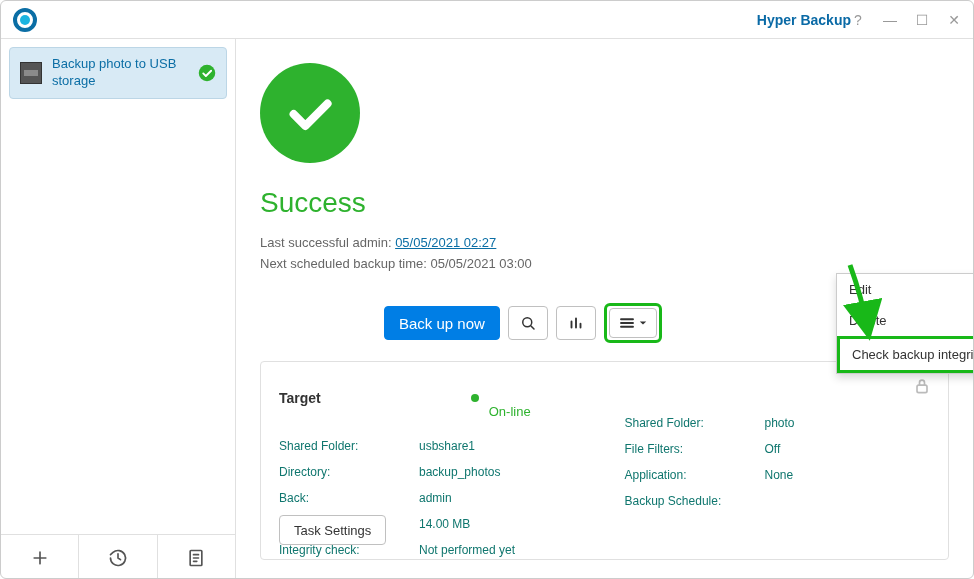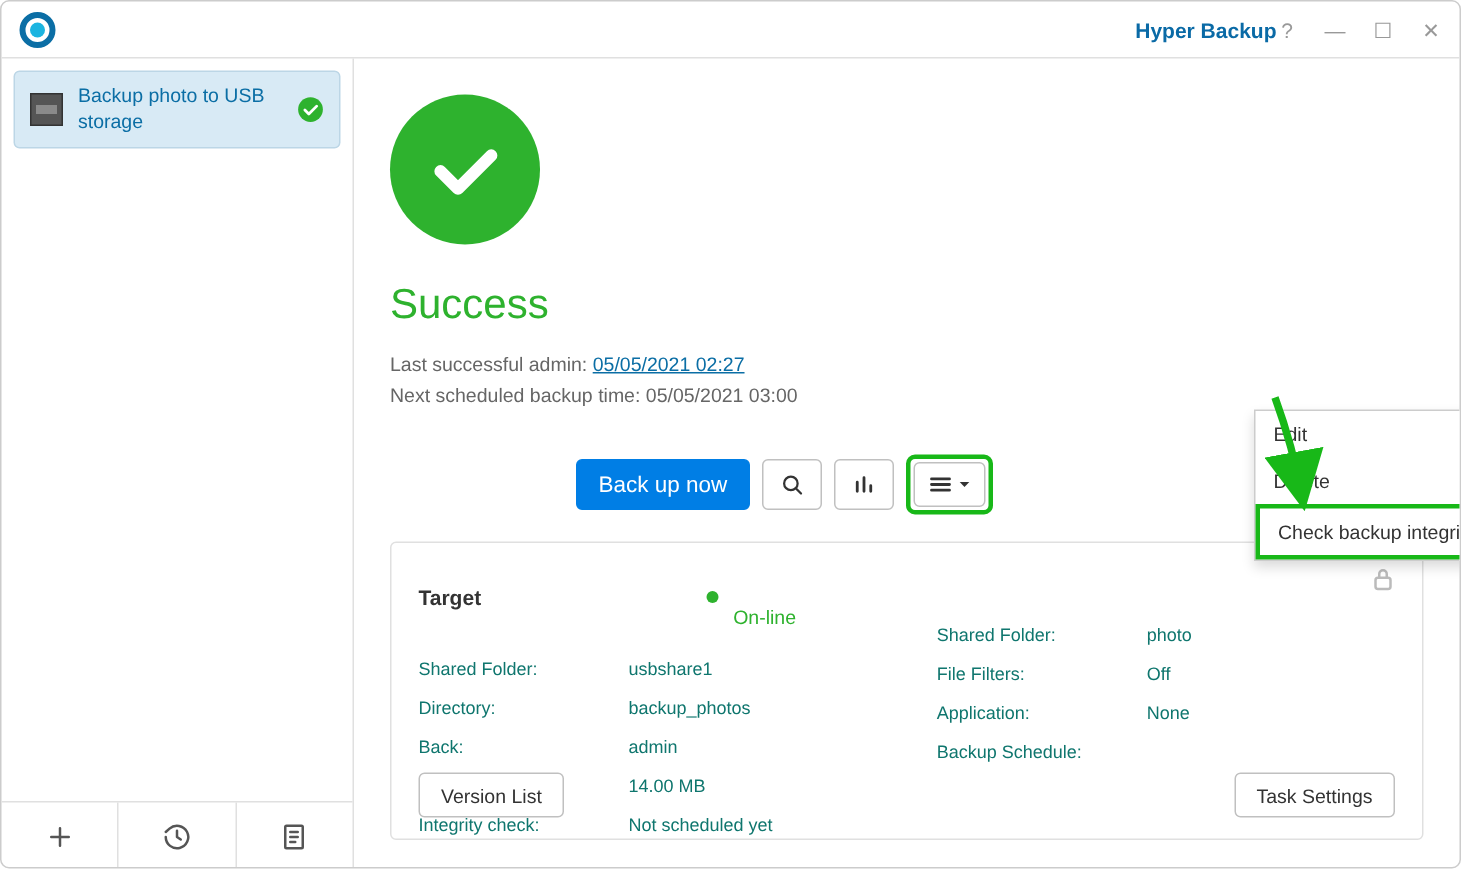--- a/index.html
+++ b/index.html
@@ -196,21 +196,21 @@
         <div class="detail-row">
             <span class="k">Back:</span>
             <span class="v">admin</span>
           </div>
         <div class="detail-row">
             <span class="k">Size:</span>
             <span class="v">14.00 MB</span>
           </div>
         <div class="detail-row">
             <span class="k">Integrity check:</span>
-            <span class="v">Not scheduled yet</span>
+            <span class="v">Not performed yet</span>
           </div>
       </div>
       <div class="detail-col">
         <div class="detail-header" style="height:20px;"></div>
         <div class="detail-row">
             <span class="k">Shared Folder:</span>
             <span class="v">photo</span>
           </div>
         <div class="detail-row">
             <span class="k">File Filters:</span>
@@ -224,19 +224,18 @@
             <span class="k">Backup Schedule:</span>
           </div>
       </div>
       <div class="lock-icon">
         <svg viewBox="0 0 24 24">
             <rect x="6" y="11" width="12" height="9" rx="2" stroke="#bbb" stroke-width="2" fill="none"></rect>
             <path d="M9 11V8a3 3 0 0 1 6 0v3" stroke="#bbb" stroke-width="2" fill="none"></path>
           </svg>
       </div>
       <div class="detail-footer">
-        <button class="small-btn">Version List</button>
         <button class="small-btn">Task Settings</button>
       </div>
     </div>
 
   </div>
 </div>
 
 </body></html>

